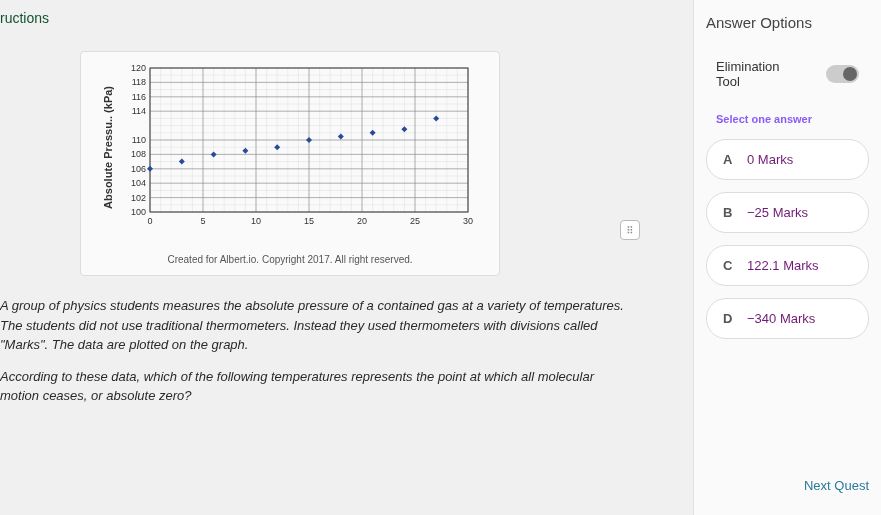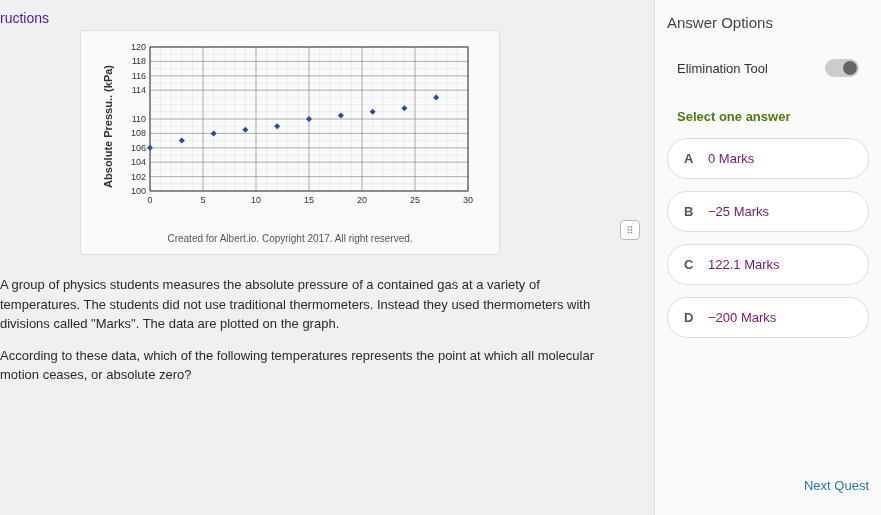--- a/index.html
+++ b/index.html
@@ -13,22 +13,22 @@
       color: #333;
     }
     .main-area {
       flex: 1;
       padding: 10px 20px 10px 0;
       display: flex;
       flex-direction: column;
     }
     .title-left {
       font-size: 14px;
-      color: #4c1d95;
-      margin-bottom: 4px;
+      color: #14532d;
+      margin-bottom: 25px;
     }
     .chart-container {
       background: #fafafa;
       border: 1px solid #ddd;
       border-radius: 4px;
       padding: 10px;
       margin-left: 80px;
       width: 420px;
       display: flex;
       flex-direction: column;
@@ -62,66 +62,67 @@
       margin-top: 22px;
       font-weight: 500;
     }
     .question-text {
       margin-top: 20px;
       font-size: 13px;
       line-height: 1.5;
       color: #2a2a2a;
       padding-right: 40px;
     }
-    .question-text p { margin-bottom: 12px; }
+    .question-text p { margin-bottom: 12px; font-style: italic; }
     .right-panel {
-      width: 227px;
+      width: 188px;
       background: #fafafa;
       border-left: 1px solid #e0e0e0;
       padding: 14px 12px;
       display: flex;
       flex-direction: column;
     }
     .panel-title {
       font-size: 15px;
       color: #444;
       margin-bottom: 28px;
     }
     .elim-row {
       display: flex;
       justify-content: space-between;
       align-items: center;
       font-size: 13px;
       color: #333;
       padding: 0 10px;
-      margin-bottom: 32px;
+      margin-bottom: 16px;
       gap: 20px;
     }
     .toggle {
       width: 34px;
       height: 18px;
       background: #ccc;
       border-radius: 10px;
       position: relative;
     }
     .toggle-knob {
       width: 14px;
       height: 14px;
       background: #666;
       border-radius: 50%;
       position: absolute;
       top: 2px;
       right: 2px;
     }
     .select-one {
-      font-size: 13px;
+      font-size: 11px;
       font-weight: 600;
-      color: #4d7c0f;
+      color: #8b5cf6;
       margin-bottom: 14px;
       padding-left: 10px;
+      margin-top: 8px;
     }
     .option {
       border: 1px solid #ddd;
       border-radius: 20px;
       padding: 12px 16px;
       margin-bottom: 12px;
       background: #fff;
       display: flex;
       align-items: center;
       cursor: pointer;
@@ -298,17 +299,17 @@
   <div class="option">
     <span class="option-letter">B</span>
     <span class="option-text">−25 Marks</span>
   </div>
   <div class="option">
     <span class="option-letter">C</span>
     <span class="option-text">122.1 Marks</span>
   </div>
   <div class="option">
     <span class="option-letter">D</span>
-    <span class="option-text">−200 Marks</span>
+    <span class="option-text">−340 Marks</span>
   </div>
 
   <div class="next-btn">Next Quest</div>
 </div>
 
 </body></html>

